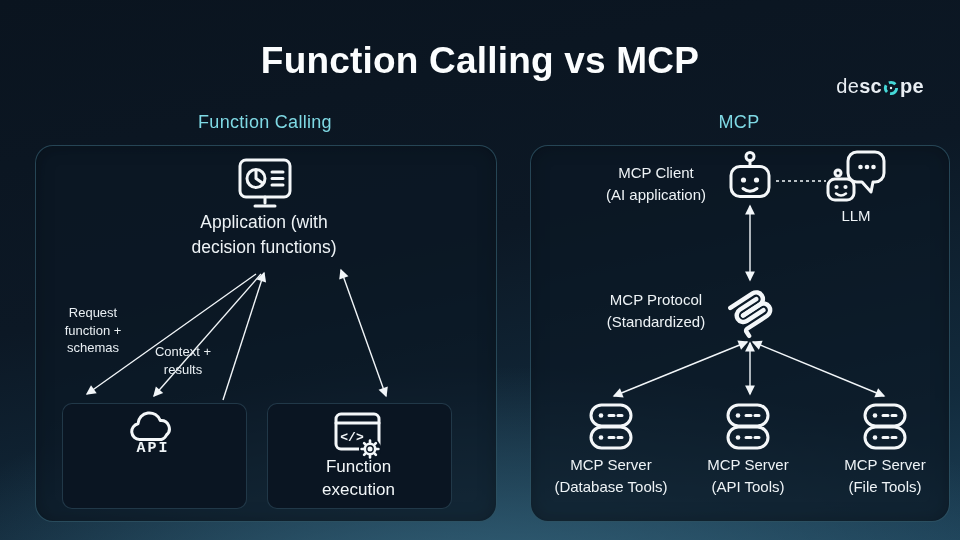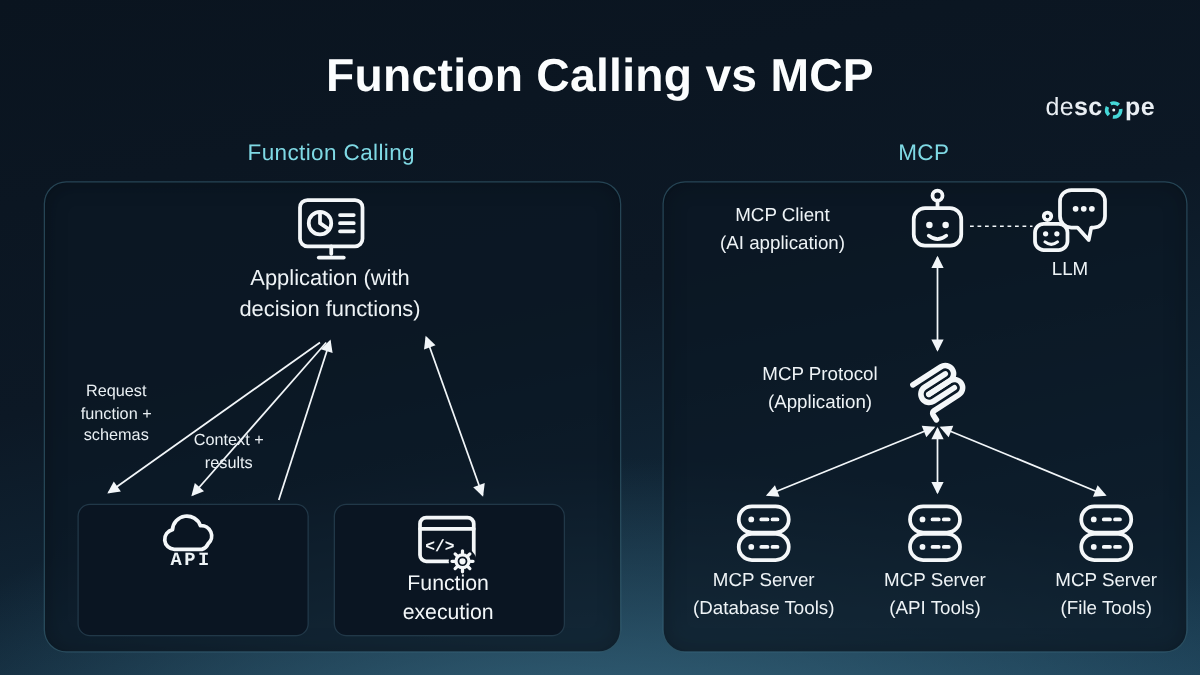--- a/index.html
+++ b/index.html
@@ -118,21 +118,21 @@
     <circle cx="38" cy="39" r="11" fill="#0a1522"></circle>
     <g stroke="#f4f7f9" stroke-width="2.6" stroke-linecap="round" fill="none">
       <circle cx="38" cy="39" r="5.2"></circle>
       <path d="M38 30.6 v2 M38 45.4 v2 M29.6 39 h2 M44.4 39 h2 M32.1 33.1 l1.4 1.4 M42.5 43.5 l1.4 1.4 M43.9 33.1 l-1.4 1.4 M33.5 43.5 l-1.4 1.4"></path>
       <circle cx="38" cy="39" r="1.2" fill="#f4f7f9"></circle>
     </g>
   </svg>
   <div class="abs ctr ml boxlabel" style="left:277px;top:455px;width:163px;">Function
 execution</div>
 
-  <div class="abs ctr ml rp-label" style="left:531px;top:162px;width:190px;">MCP Client
+  <div class="abs ctr ml rp-label" style="left:561px;top:162px;width:190px;">MCP Client
 (AI application)</div>
 
   <svg class="icon" style="left:727px;top:150px;" width="46" height="56" viewBox="0 0 46 56">
     <g fill="none" stroke="#f4f7f9" stroke-width="3" stroke-linecap="round" stroke-linejoin="round">
       <circle cx="23" cy="6.5" r="4"></circle>
       <path d="M23 10.5 v6"></path>
       <rect x="4" y="16.5" width="38" height="30" rx="9"></rect>
       <path d="M16 38.5 q7 5.5 14 0"></path>
     </g>
     <circle cx="16.5" cy="30" r="2.6" fill="#f4f7f9"></circle>
@@ -148,21 +148,21 @@
     </g>
     <circle cx="34.5" cy="17" r="2.3" fill="#f4f7f9"></circle>
     <circle cx="41" cy="17" r="2.3" fill="#f4f7f9"></circle>
     <circle cx="47.5" cy="17" r="2.3" fill="#f4f7f9"></circle>
     <circle cx="10.5" cy="37" r="2.1" fill="#f4f7f9"></circle>
     <circle cx="19.5" cy="37" r="2.1" fill="#f4f7f9"></circle>
   </svg>
   <div class="abs ctr rp-label" style="left:826px;top:205px;width:60px;">LLM</div>
 
   <div class="abs ctr ml rp-label" style="left:561px;top:289px;width:190px;">MCP Protocol
-(Application)</div>
+(Standardized)</div>
 
   <svg class="icon" style="left:723px;top:283px;" width="54" height="58" viewBox="0 0 195 195">
     <g transform="rotate(12 97 97)" fill="none" stroke="#f4f7f9" stroke-width="16" stroke-linecap="round" stroke-linejoin="round">
       <path d="M25 97.8528 L92.8823 29.9706 C102.255 20.598 117.451 20.598 126.823 29.9706 C136.196 39.3431 136.196 54.5391 126.823 63.9117 L75.5581 115.177"></path>
       <path d="M76.2653 114.47 L126.823 63.9117 C136.196 54.5391 151.392 54.5391 160.765 63.9117 C170.137 73.2842 170.137 88.4802 160.765 97.8528 L99.9552 158.662 C96.8312 161.786 96.8312 166.852 99.9552 169.976 L112.449 182.47"></path>
       <path d="M109.853 46.9411 L59.6482 97.1457 C50.2757 106.518 50.2757 121.714 59.6482 131.087 C69.0208 140.459 84.2168 140.459 93.5894 131.087 L143.794 80.8822"></path>
     </g>
   </svg>
 
   <svg class="icon" style="left:587px;top:401px;" width="48" height="50" viewBox="0 0 48 50">

